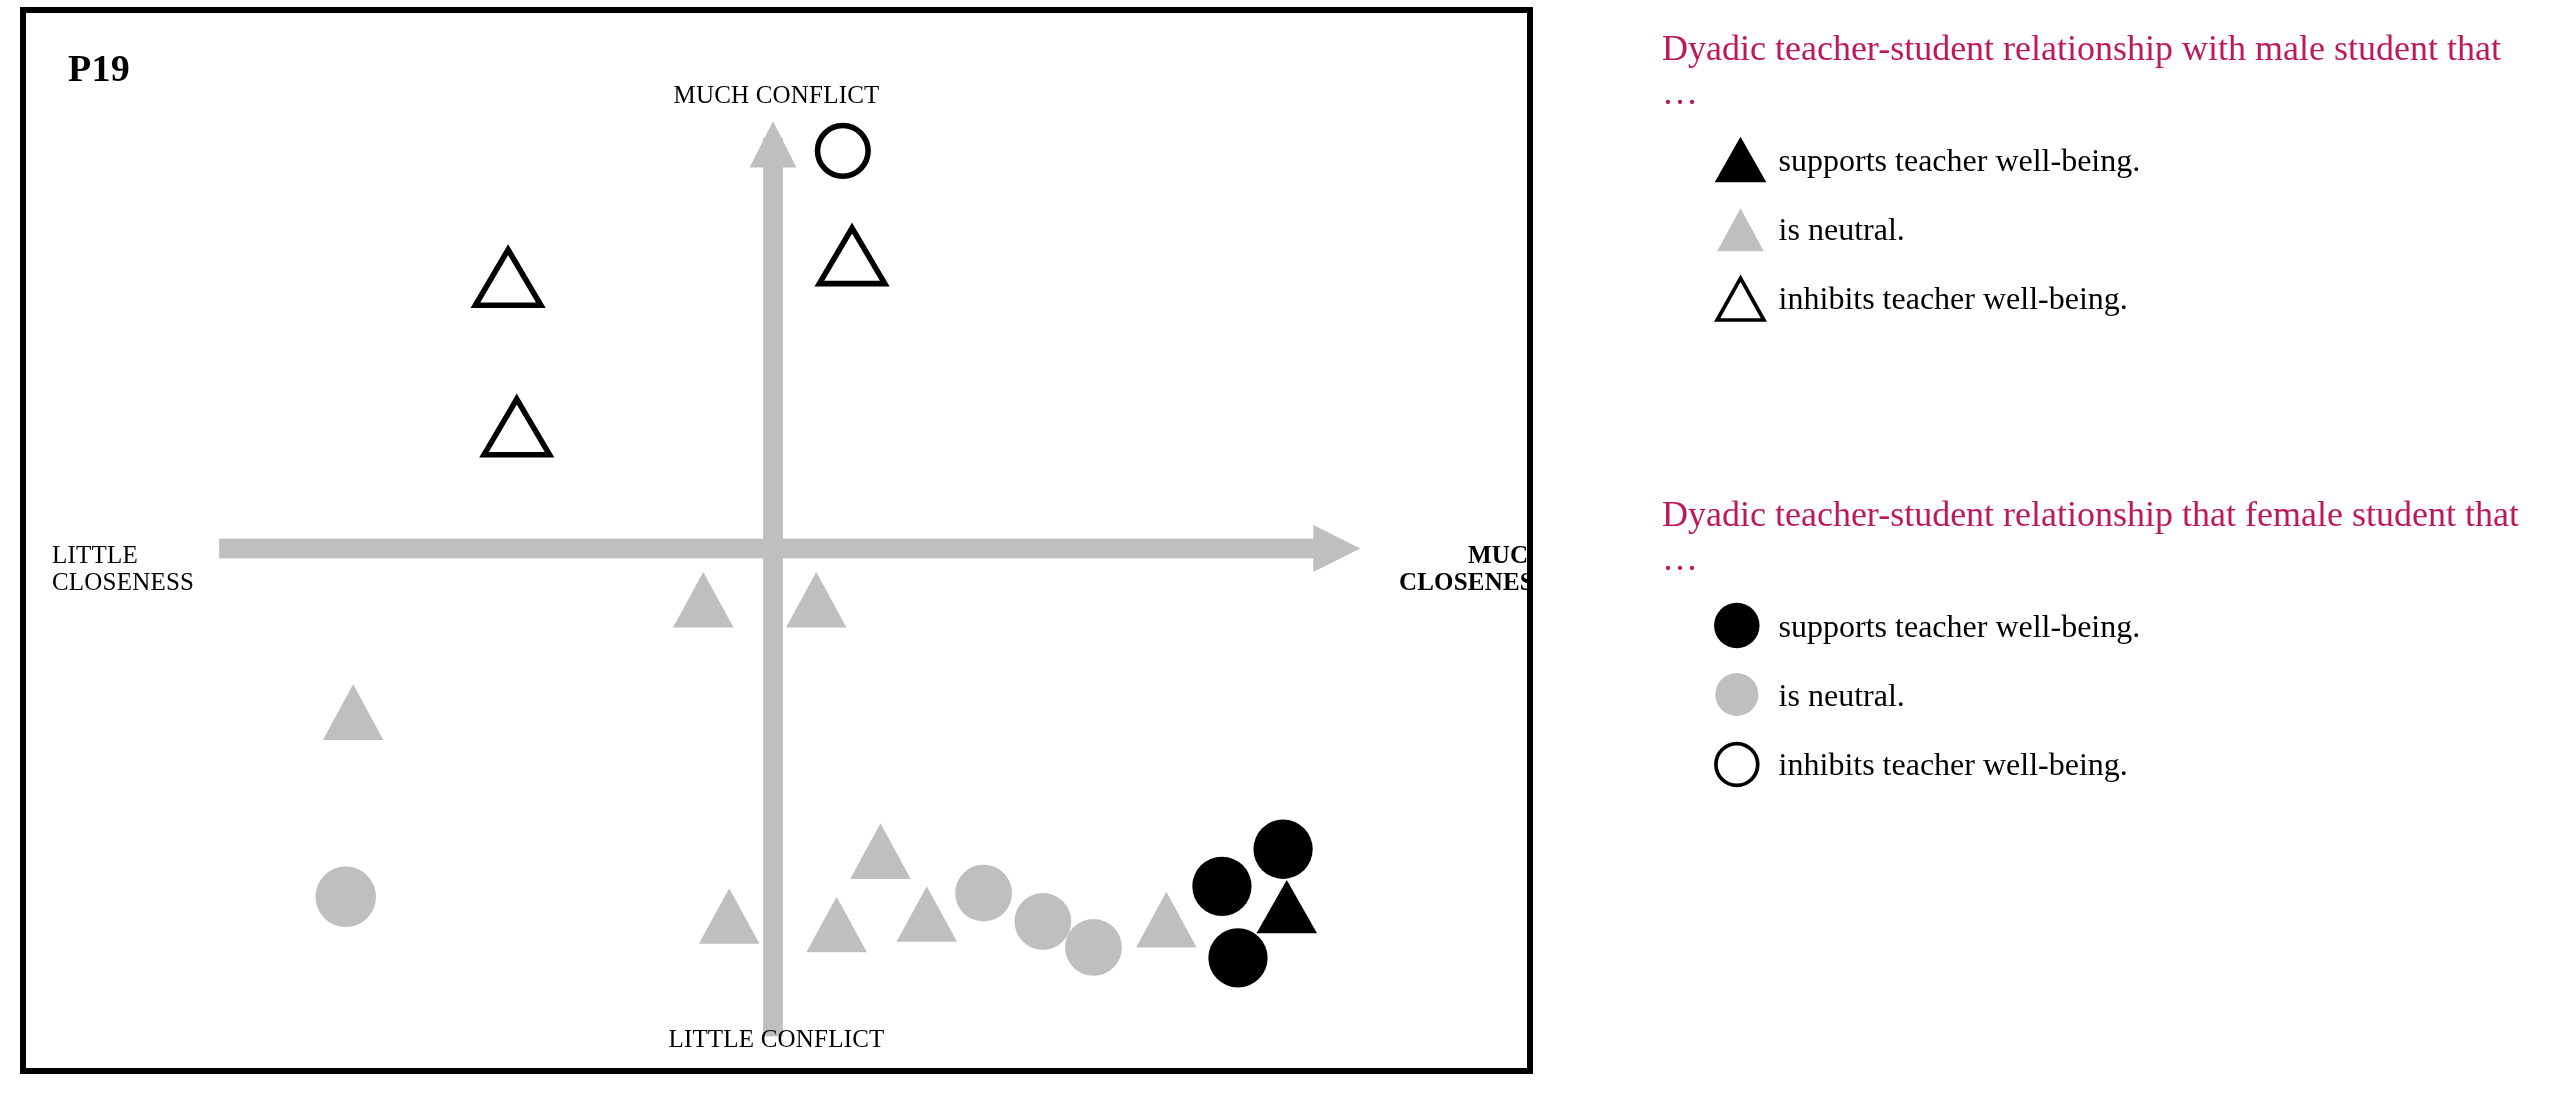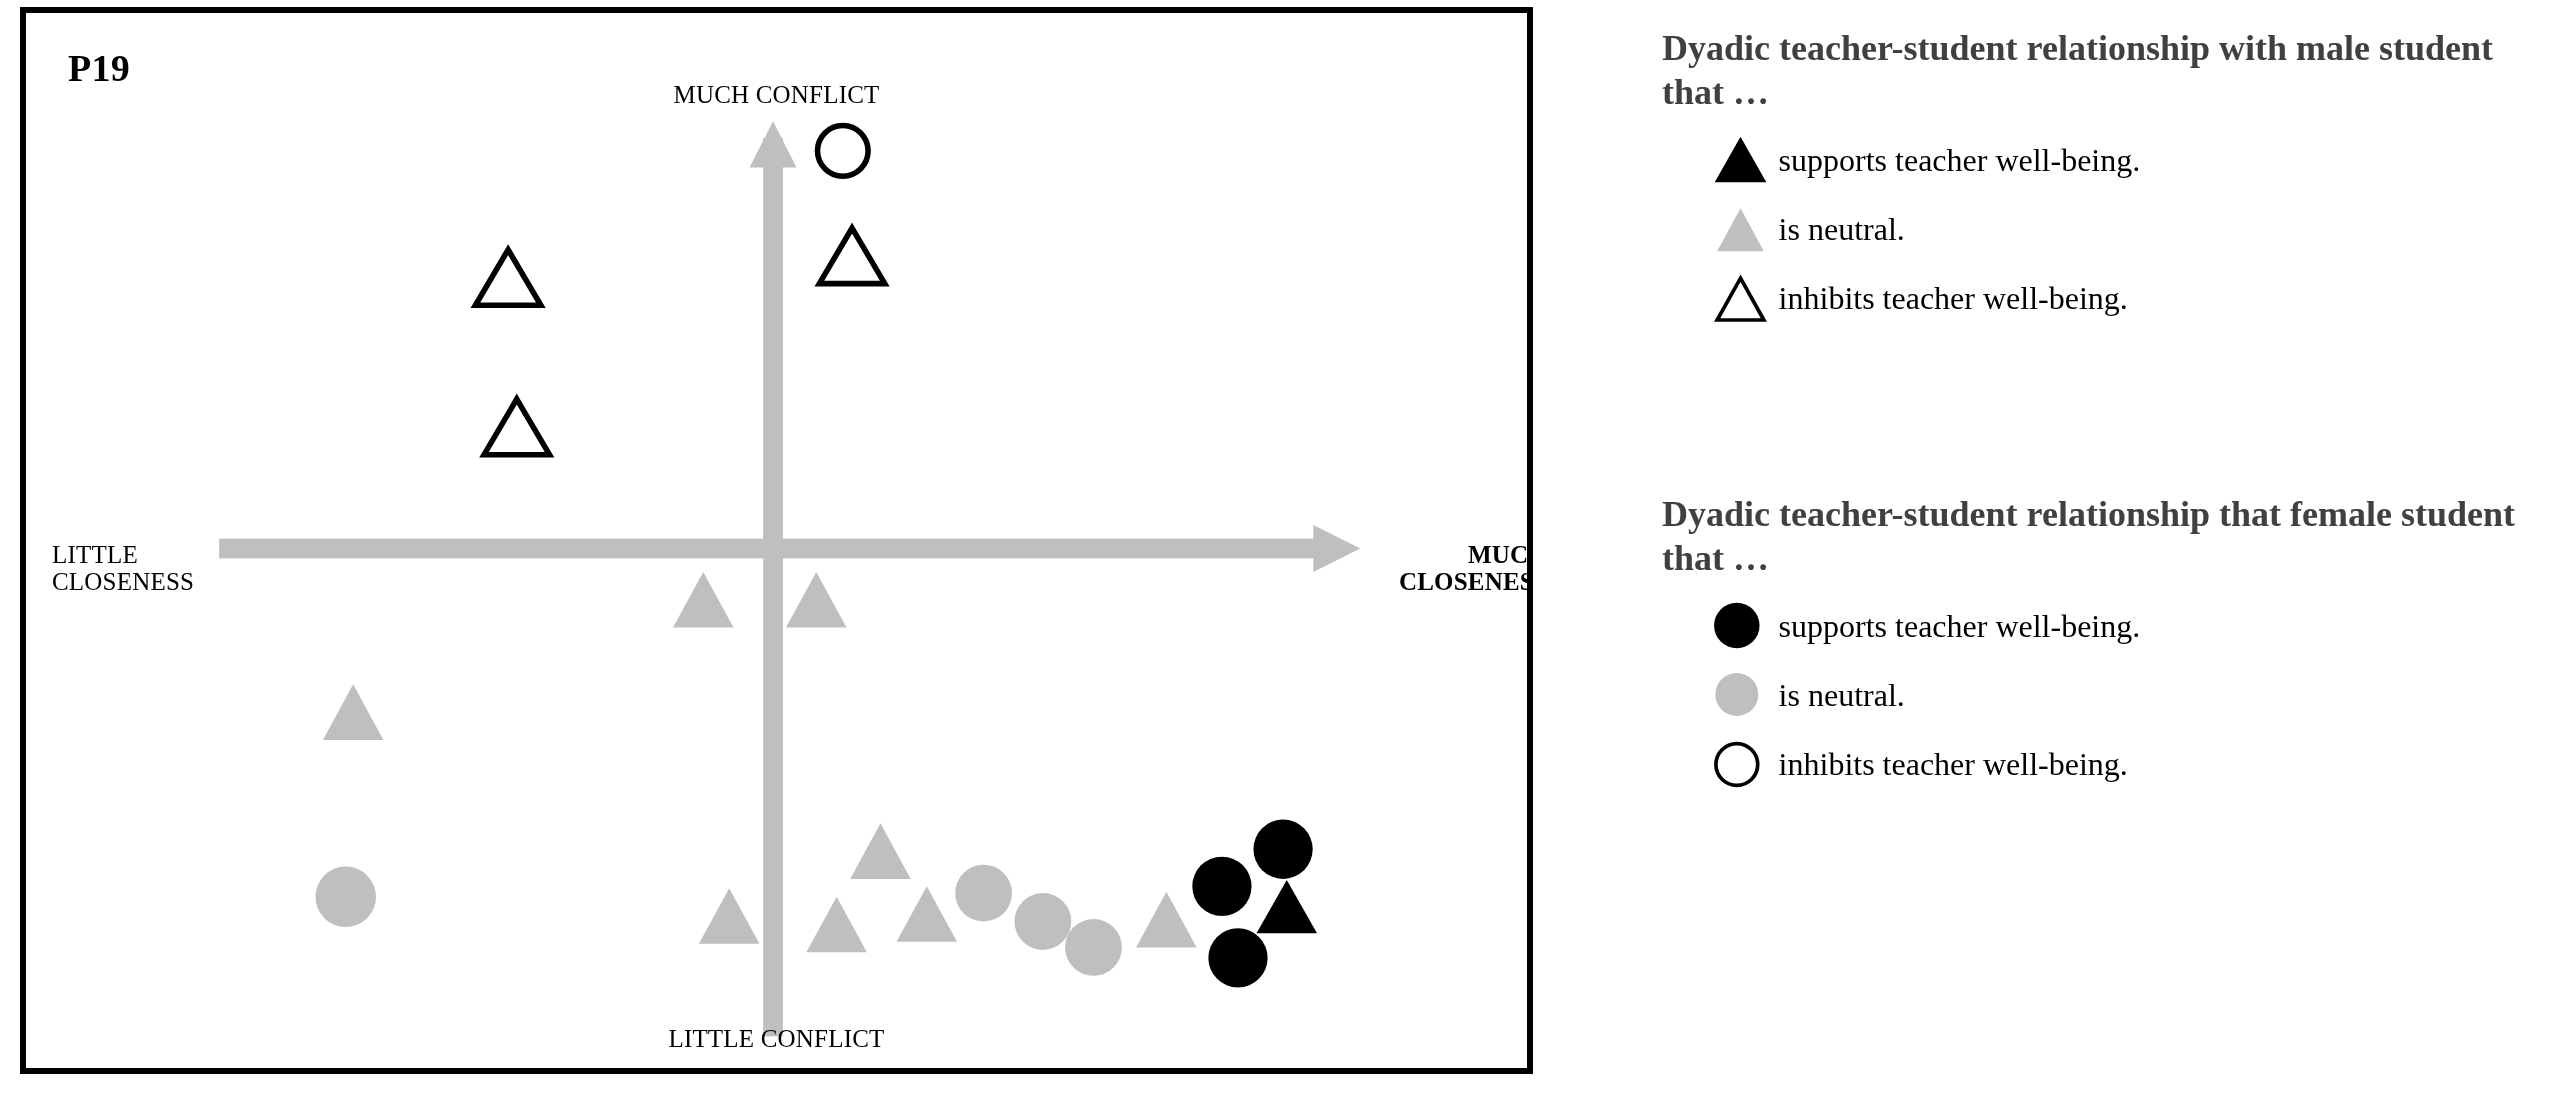--- a/index.html
+++ b/index.html
@@ -75,24 +75,23 @@
     width: 902px;
     height: 1096px;
   }
   .legend-block { position: absolute; left: 0; width: 902px; }
   .legend-block.first  { top: 26px; }
   .legend-block.second { top: 492px; }
 
   .legend-heading {
     font-size: 36px;
     line-height: 1.23;
-    color: #404040;
+    color: #be185d;
     width: 877px;
     margin: 0 0 13.6px 0;
-    font-weight: bold;
   }
   .legend-rows { margin-left: 49px; }
   .legend-row {
     display: flex;
     align-items: center;
     height: 63px;
     margin-bottom: 6.2px;
   }
   .legend-marker {
     width: 59px;

